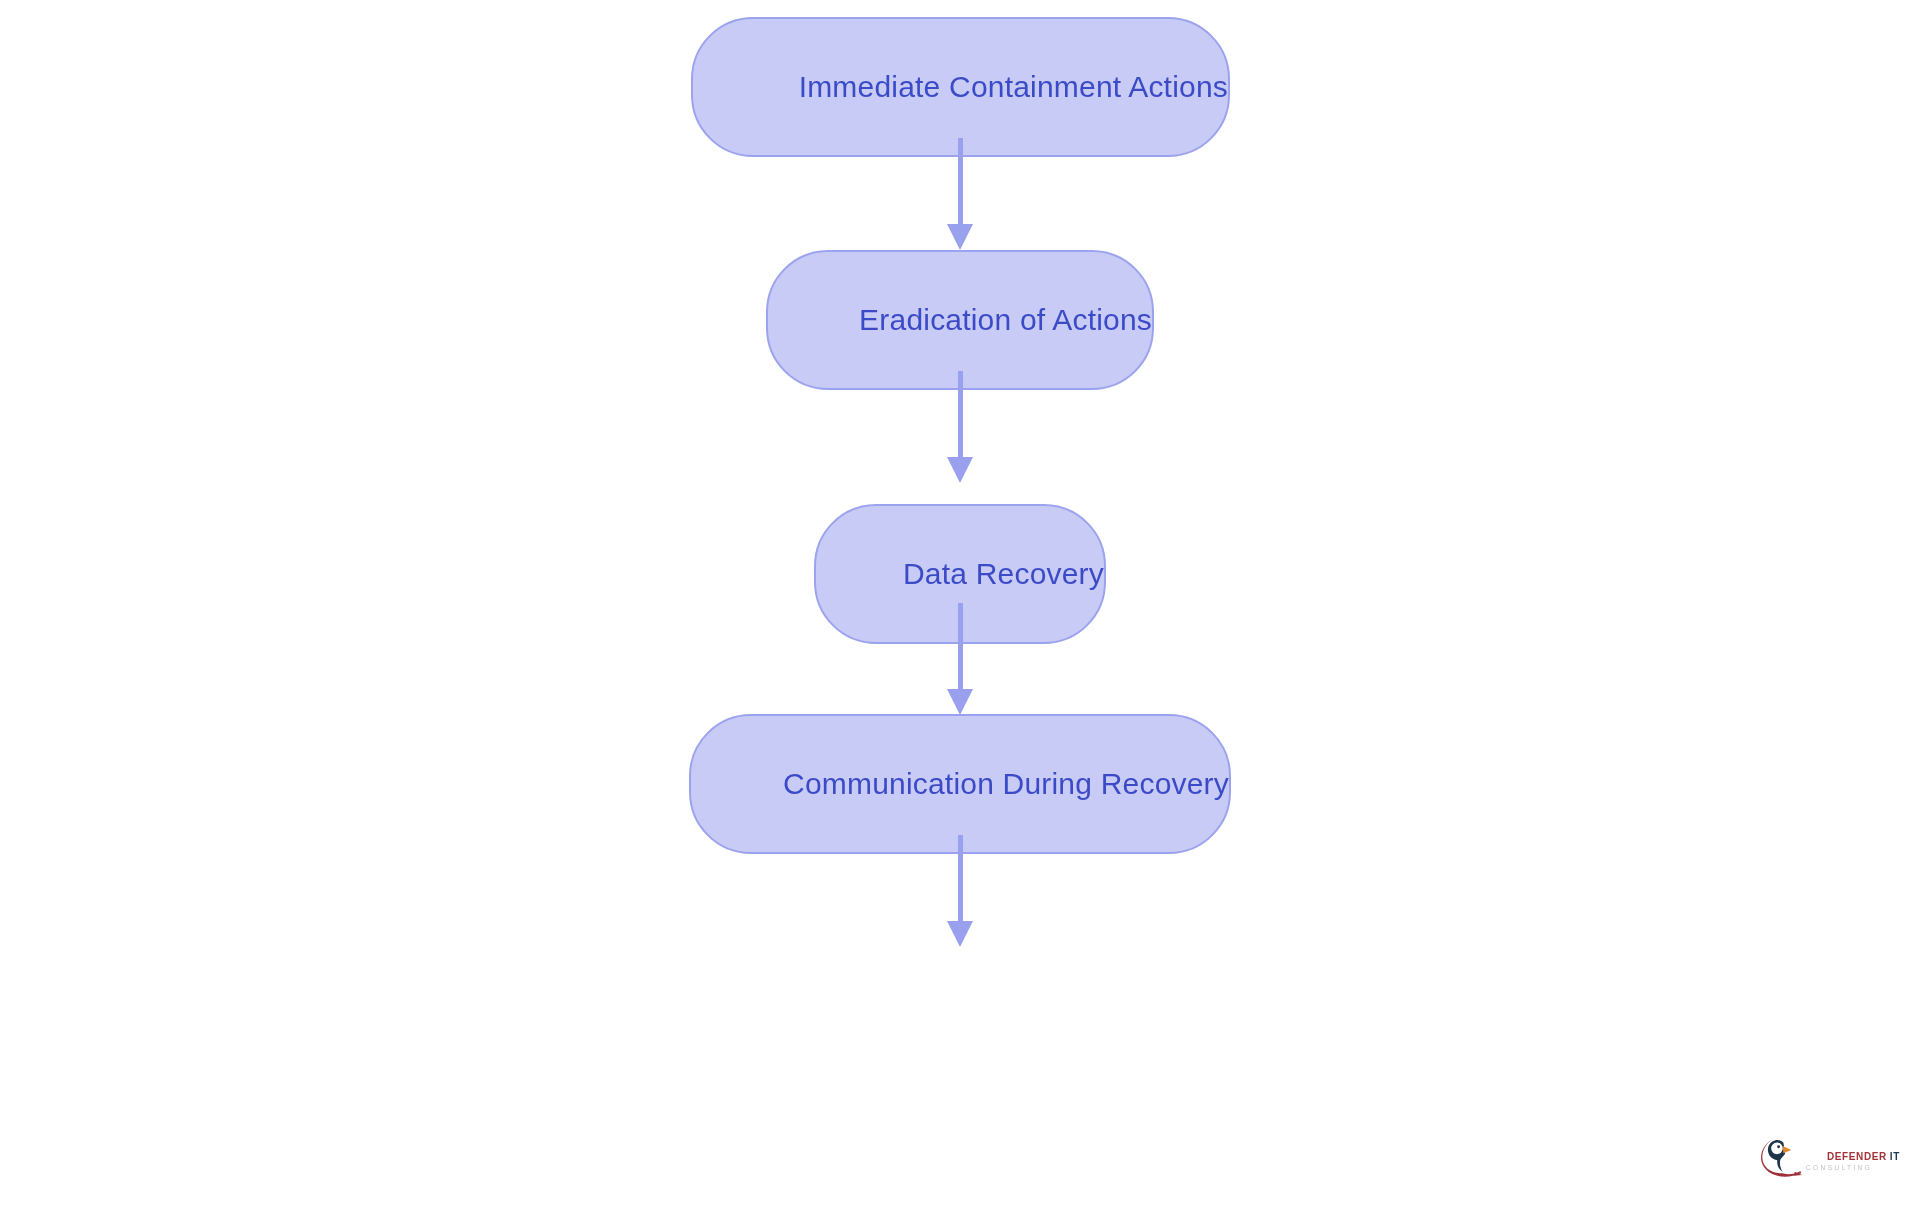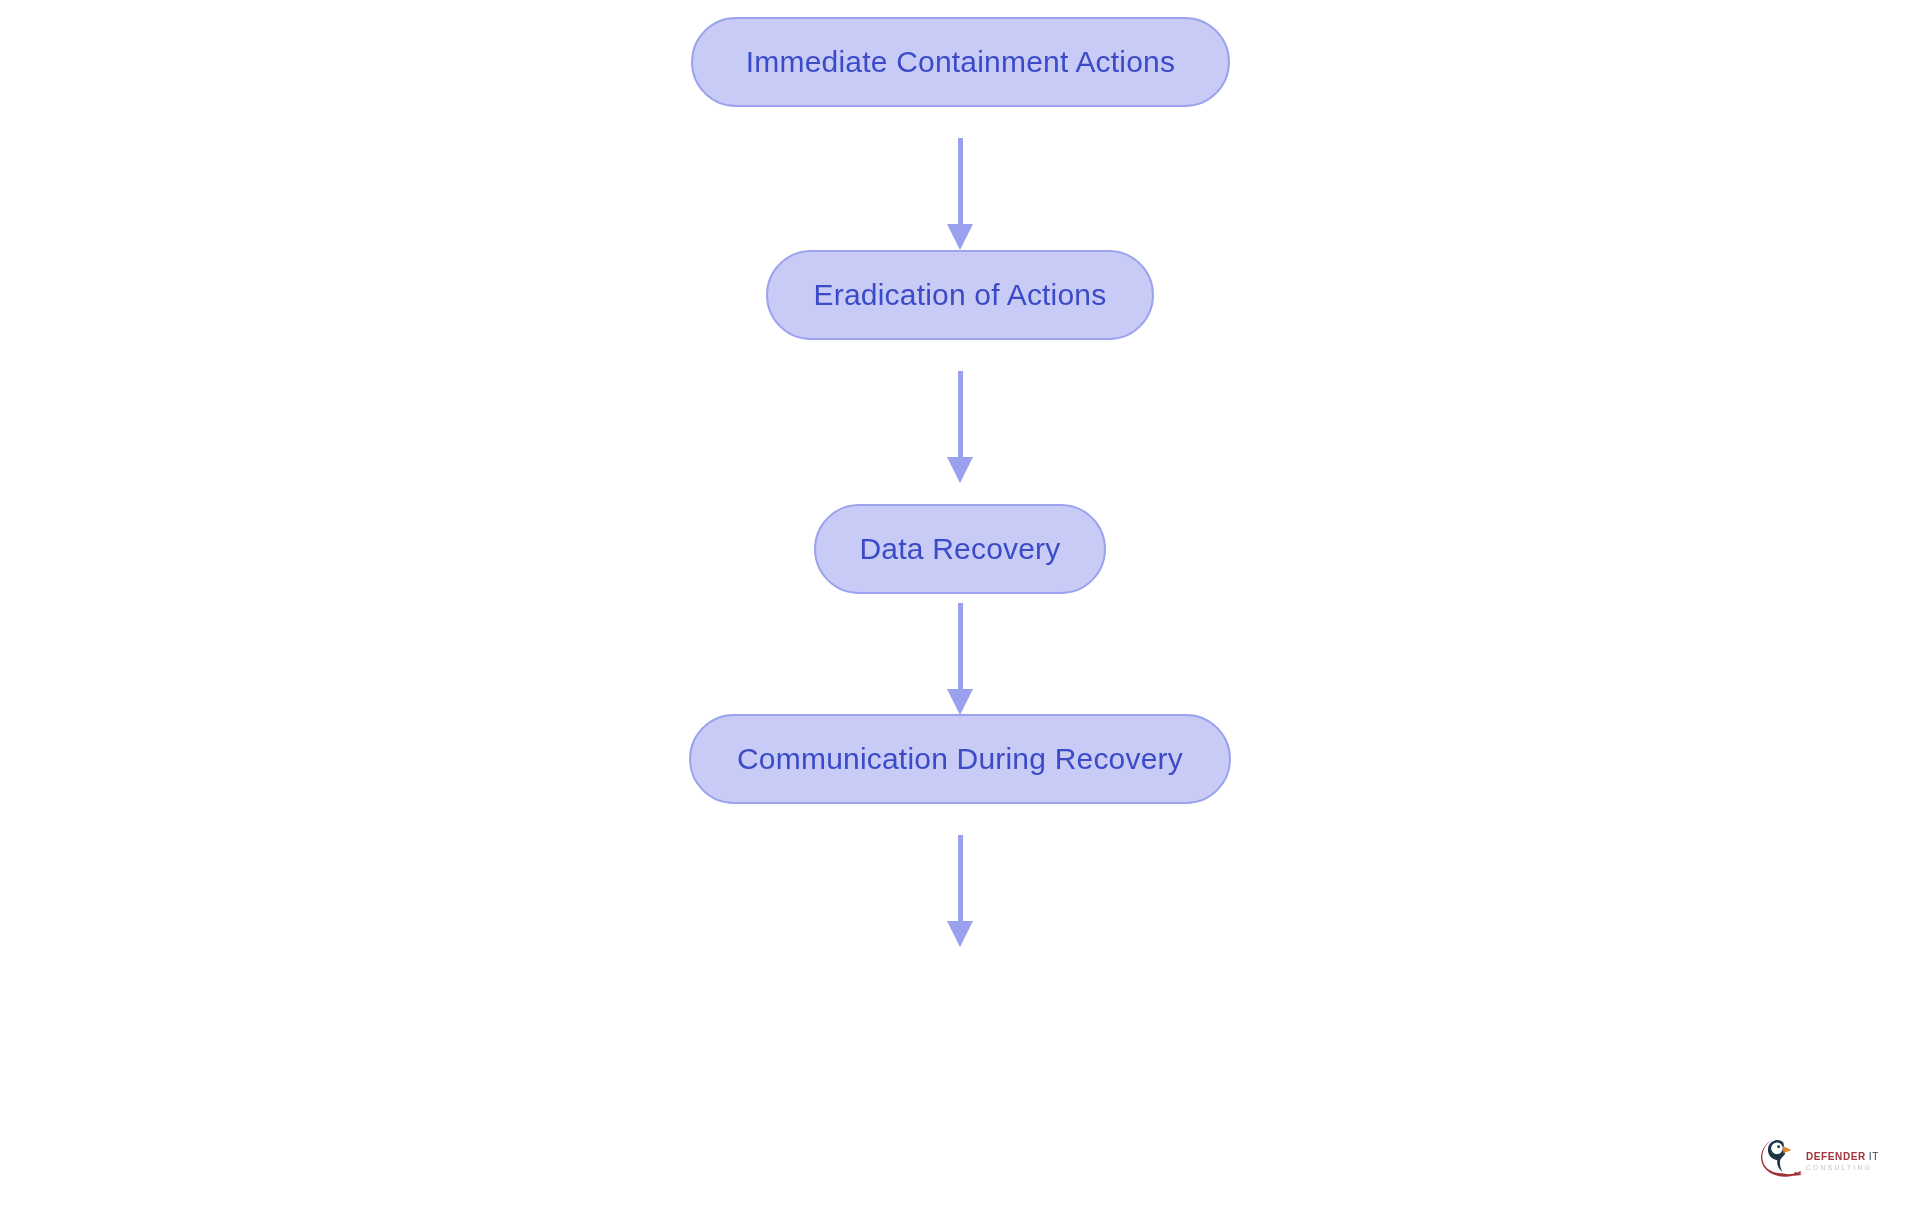--- a/index.html
+++ b/index.html
@@ -11,27 +11,27 @@
   .canvas {
     position: relative;
     width: 1920px;
     height: 1215px;
     background: #ffffff;
     overflow: hidden;
   }
   .node {
     position: absolute;
     box-sizing: border-box;
-    height: 90px;
+    height: 140px;
     border-radius: 62px;
     background: var(--node-fill, #c8cbf5);
     border: 2px solid var(--node-border, #9ca3ee);
     display: flex;
     align-items: center;
-    justify-content: center;
+    justify-content: flex-end;
   }
   .node-label {
     color: var(--node-text, #3b4bc7);
     font-size: 30px;
     letter-spacing: 0.2px;
     white-space: nowrap;
   }
   .node-1 { left: 691px; top: 17px;  width: 539px; }
   .node-2 { left: 766px; top: 250px; width: 388px; }
   .node-3 { left: 814px; top: 482px; width: 292px; margin-top: 22px; }
@@ -65,31 +65,31 @@
   .watermark {
     position: absolute;
     left: 1760px;
     top: 1136px;
     display: flex;
     align-items: center;
     gap: 4px;
   }
   .watermark svg { display: block; }
   .wm-text { display: flex; flex-direction: column; line-height: 1.1; margin-top: 6px; }
-  .wm-line1 { display: flex; gap: 3px; align-items: baseline; }
+  .wm-line1 { display: flex; gap: 3px; align-items: baseline; margin-left: 21px; }
   .wm-primary {
     color: var(--wm-primary, #a23338);
     font-size: 10px;
     font-weight: bold;
     letter-spacing: 0.6px;
   }
   .wm-secondary {
     color: var(--wm-secondary, #1e3a52);
     font-size: 10px;
-    font-weight: normal;
+    font-weight: bold;
     letter-spacing: 0.6px;
   }
   .wm-subtitle {
     color: var(--wm-subtitle, #bcc1c8);
     font-size: 6.5px;
     letter-spacing: 2.4px;
     margin-top: 2px;
   }
 </style>
 </head>

